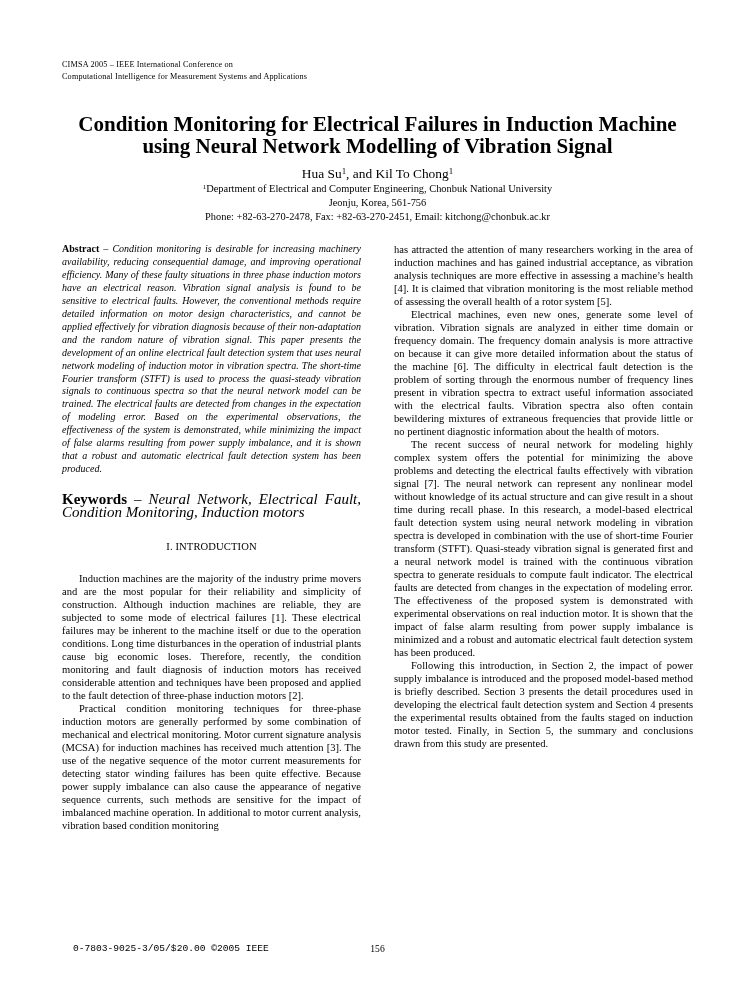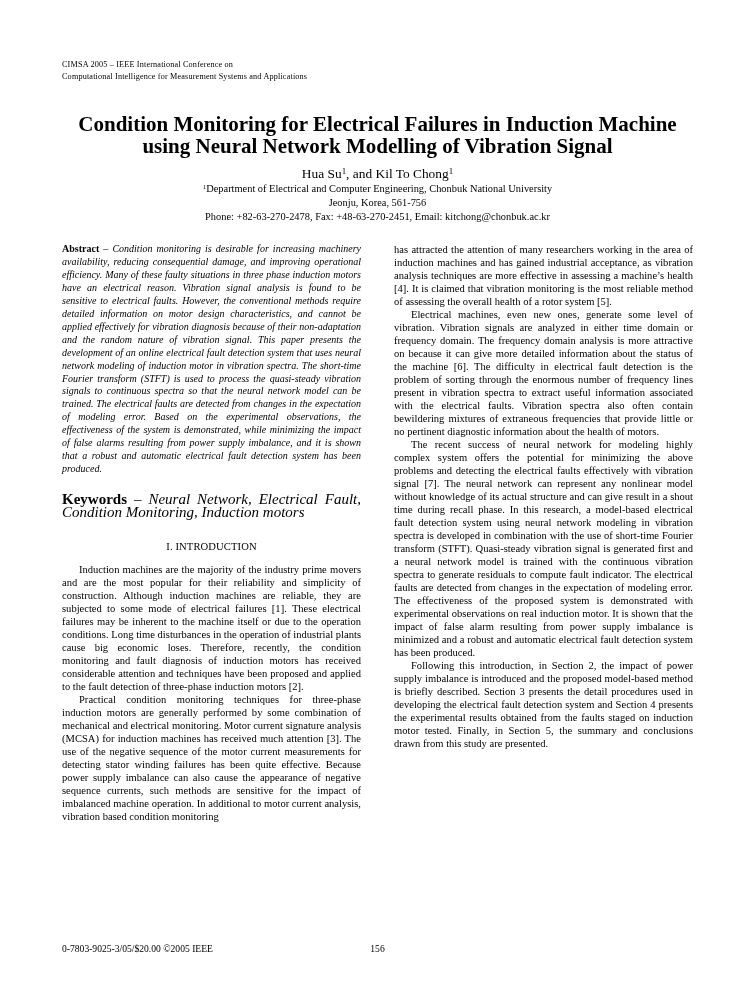--- a/index.html
+++ b/index.html
@@ -113,41 +113,42 @@
   p.keywords-par {
     margin: 17px 0 0 0;
     font-size: 15px;
     line-height: 12.95px;
     text-align: justify;
     font-style: italic;
   }
   p.no-indent { text-indent: 0; }
 
   h2.section-head {
-    margin: 22px 0 11px 0;
+    margin: 22px 0 20px 0;
     font-size: 10.6px;
     font-weight: normal;
     text-align: center;
     letter-spacing: 0.01em;
   }
 
   
   .footer {
     position: absolute;
     left: 62px;
     top: 943px;
     width: 631px;
     font-size: 9.6px;
     line-height: 12px;
   }
   .footer-copyright {
     position: absolute;
-    left: 0;
+    left: 11px;
     top: 0;
     white-space: nowrap;
+    font-family: Liberation Mono, monospace;
   }
   .footer-pagenum {
     position: absolute;
     left: 0;
     top: 0;
     width: 631px;
     text-align: center;
   }
 </style>
 </head>
@@ -162,21 +163,21 @@
 
   <div class="title-block">
     <div>Condition Monitoring for Electrical Failures in Induction Machine</div>
     <div>using Neural Network Modelling of Vibration Signal</div>
   </div>
 
   <div class="authors-block">
     <div class="author-line"><span>Hua Su</span><sup>1</sup><span>, and </span><span>Kil To Chong</span><sup>1</sup></div>
     <div class="affil-line"><sup>1</sup><span>Department of Electrical and Computer Engineering, Chonbuk National University</span></div>
     <div class="affil-line">Jeonju, Korea, 561-756</div>
-    <div class="affil-line">Phone: +82-63-270-2478, Fax: +48-63-270-2451, Email: kitchong@chonbuk.ac.kr</div>
+    <div class="affil-line">Phone: +82-63-270-2478, Fax: +82-63-270-2451, Email: kitchong@chonbuk.ac.kr</div>
   </div>
 
   <div class="columns">
 
     <div class="col col-left">
 
       <p class="abstract-par"><b>Abstract</b><span> – </span><span>Condition monitoring is desirable for increasing machinery availability, reducing consequential damage, and improving operational efficiency. Many of these faulty situations in three phase induction motors have an electrical reason. Vibration signal analysis is found to be sensitive to electrical faults. However, the conventional methods require detailed information on motor design characteristics, and cannot be applied effectively for vibration diagnosis because of their non-adaptation and the random nature of vibration signal. This paper presents the development of an online electrical fault detection system that uses neural network modeling of induction motor in vibration spectra. The short-time Fourier transform (STFT) is used to process the quasi-steady vibration signals to continuous spectra so that the neural network model can be trained. The electrical faults are detected from changes in the expectation of modeling error. Based on the experimental observations, the effectiveness of the system is demonstrated, while minimizing the impact of false alarms resulting from power supply imbalance, and it is shown that a robust and automatic electrical fault detection system has been produced.</span></p>
 
       <p class="keywords-par"><b>Keywords</b><span> – </span><span>Neural Network, Electrical Fault, Condition Monitoring, Induction motors</span></p>
 

